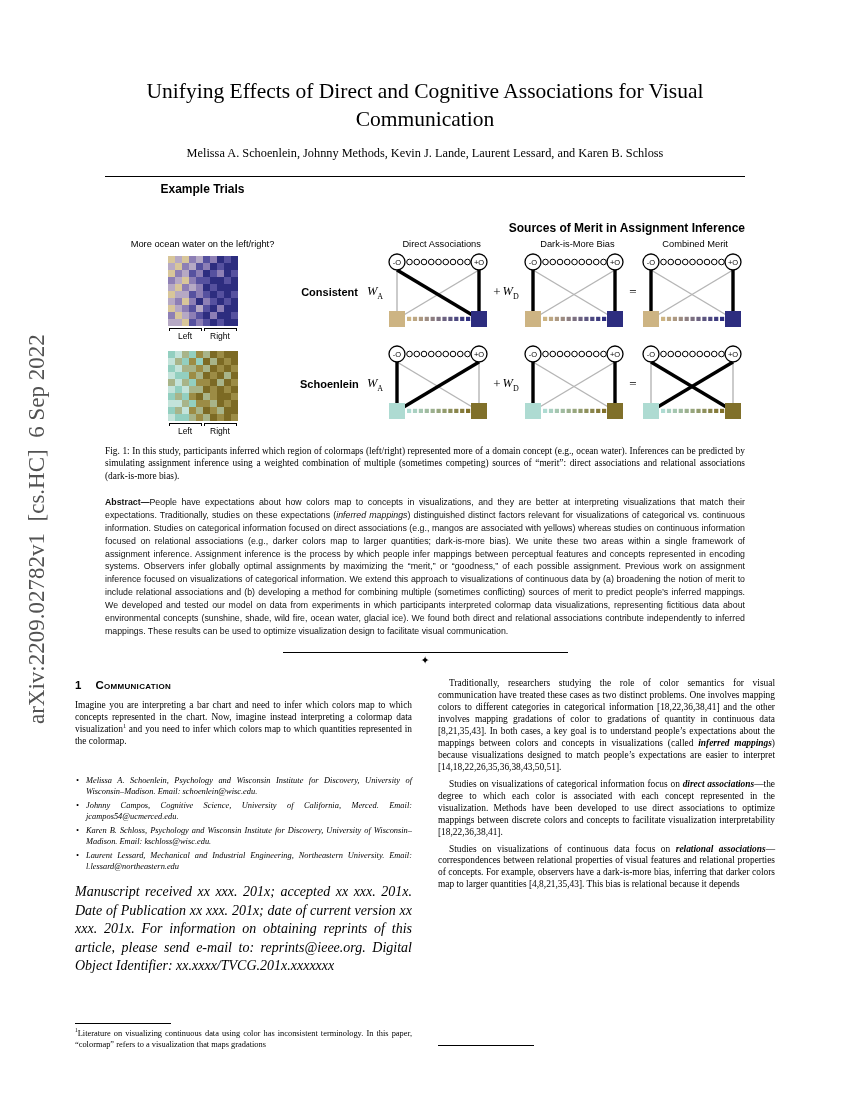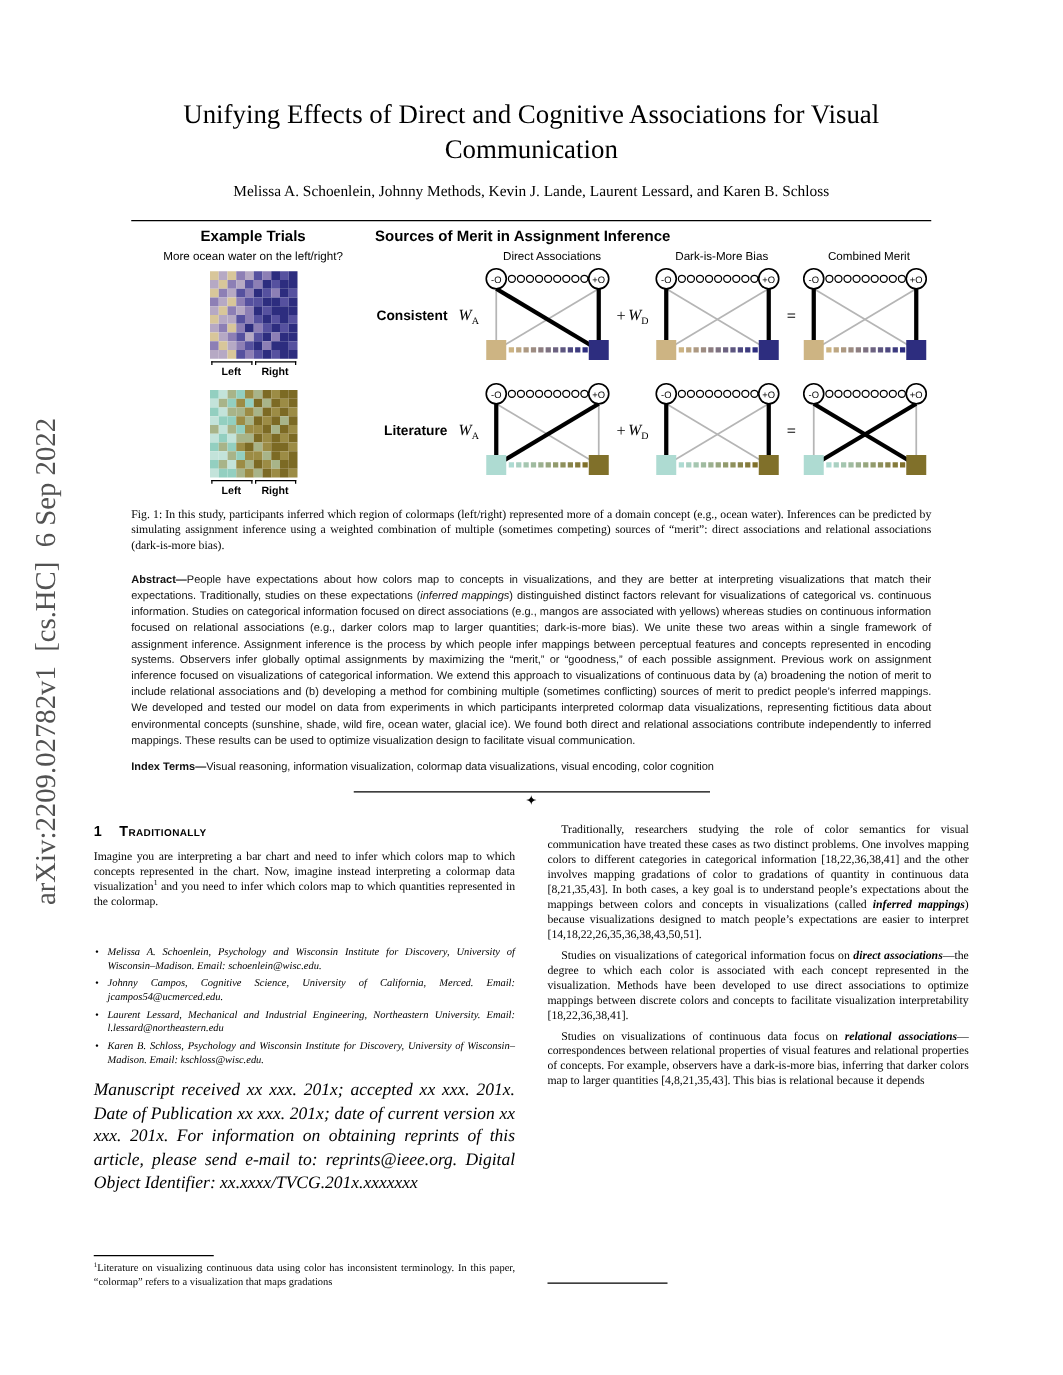--- a/index.html
+++ b/index.html
@@ -16,26 +16,26 @@
 
   .title { padding-top:78px; text-align:center; font-size:21.5px; line-height:1.28;
            font-weight:normal; max-width:660px; margin:0 auto; }
   .authors { text-align:center; font-size:12.3px; margin-top:13px; }
 
   
   .fig { margin:15px 30px 0; }
   .fig-rule { border-top:1.6px solid #000; margin-bottom:5px; }
   .fig-headers { display:flex; font-family:"Liberation Sans", sans-serif; font-weight:bold; font-size:12px; }
   .fh-left  { width:195px; text-align:center; }
-  .fh-right { width:445px; text-align:left; }
+  .fh-right { width:445px; text-align:right;margin-top:39px; }
   .fig-body { display:flex; margin-top:4px; }
 
   .trials { width:195px; font-family:"Liberation Sans", sans-serif; }
   .question { font-size:9.3px; text-align:center; margin-bottom:7px; }
-  .trial { display:flex; flex-direction:column; align-items:center;font-weight:bold; }
+  .trial { display:flex; flex-direction:column; align-items:center; }
   .trial + .trial { margin-top:10px; }
   .cmap { width:70px; height:70px; display:grid;
           grid-template-columns:repeat(10,1fr); grid-template-rows:repeat(10,1fr); }
   .brackets { display:flex; gap:2px; margin-top:2px; }
   .bracket { width:33px; height:3px; border-left:1px solid #000; border-right:1px solid #000; border-top:1px solid #000; }
   .lr { display:flex; gap:2px; font-size:8.5px; }
   .lr span { width:33px; text-align:center; }
 
   .merit { width:445px; font-family:"Liberation Sans", sans-serif; }
   .merit-headers { display:flex; font-size:9.3px; }
@@ -443,21 +443,21 @@
                   <rect x="48.5" y="63.8" width="4.2" height="4.2" fill="rgb(125,113,129)"></rect>
                   <rect x="54.400000000000006" y="63.8" width="4.2" height="4.2" fill="rgb(109,99,129)"></rect>
                   <rect x="60.300000000000004" y="63.8" width="4.2" height="4.2" fill="rgb(93,86,128)"></rect>
                   <rect x="66.2" y="63.8" width="4.2" height="4.2" fill="rgb(77,72,128)"></rect>
                   <rect x="72.1" y="63.8" width="4.2" height="4.2" fill="rgb(61,59,127)"></rect>
                   <rect x="78" y="63.8" width="4.2" height="4.2" fill="rgb(45,45,127)"></rect>
                 </svg></span>
           </div>
 
           <div class="merit-row">
-            <span class="row-label">Literature</span>
+            <span class="row-label">Schoenlein</span>
             <span class="weight"><i>W</i><sub>A</sub></span>
             <span class="diagram"><svg width="100" height="78" viewBox="0 0 100 78">
                   <line x1="9" y1="17" x2="91" y2="66" stroke="#b5b5b5" stroke-width="1.4"></line>
                   <line x1="91" y1="17" x2="91" y2="66" stroke="#b5b5b5" stroke-width="1.4"></line>
                   <line x1="9" y1="17" x2="9" y2="66" stroke="#000000" stroke-width="3.4"></line>
                   <line x1="91" y1="17" x2="9" y2="66" stroke="#000000" stroke-width="3.4"></line>
                   <circle cx="21.5" cy="9" r="2.8" fill="#fff" stroke="#000" stroke-width="1"></circle>
                   <circle cx="28.75" cy="9" r="2.8" fill="#fff" stroke="#000" stroke-width="1"></circle>
                   <circle cx="36" cy="9" r="2.8" fill="#fff" stroke="#000" stroke-width="1"></circle>
                   <circle cx="43.25" cy="9" r="2.8" fill="#fff" stroke="#000" stroke-width="1"></circle>
@@ -555,39 +555,38 @@
                 </svg></span>
           </div>
         </div>
 
       </div>
     </div>
 
     <div class="caption">Fig. 1: In this study, participants inferred which region of colormaps (left/right) represented more of a domain concept (e.g., ocean water). Inferences can be predicted by simulating assignment inference using a weighted combination of multiple (sometimes competing) sources of “merit”: direct associations and relational associations (dark-is-more bias).</div>
 
     <div class="abstract"><span class="rt-b">Abstract—</span><span>People have expectations about how colors map to concepts in visualizations, and they are better at interpreting visualizations that match their expectations. Traditionally, studies on these expectations (</span><span class="rt-i">inferred mappings</span><span>) distinguished distinct factors relevant for visualizations of categorical vs. continuous information. Studies on categorical information focused on direct associations (e.g., mangos are associated with yellows) whereas studies on continuous information focused on relational associations (e.g., darker colors map to larger quantities; dark-is-more bias). We unite these two areas within a single framework of assignment inference. Assignment inference is the process by which people infer mappings between perceptual features and concepts represented in encoding systems. Observers infer globally optimal assignments by maximizing the “merit,” or “goodness,” of each possible assignment. Previous work on assignment inference focused on visualizations of categorical information. We extend this approach to visualizations of continuous data by (a) broadening the notion of merit to include relational associations and (b) developing a method for combining multiple (sometimes conflicting) sources of merit to predict people’s inferred mappings. We developed and tested our model on data from experiments in which participants interpreted colormap data visualizations, representing fictitious data about environmental concepts (sunshine, shade, wild fire, ocean water, glacial ice). We found both direct and relational associations contribute independently to inferred mappings. These results can be used to optimize visualization design to facilitate visual communication.</span></div>
-    <div class="index-terms"><span class="rt-b">Index Terms—</span><span>Visual reasoning, information visualization, colormap data visualizations, visual encoding, color cognition</span></div>
 
     <div class="separator">
       <span class="sep-line"></span>
       <span class="diamond">✦</span>
     </div>
 
     <div class="columns">
 
       <div class="col">
         <div class="sec-heading">
-          <span class="sec-num">1</span><span class="sec-title">Traditionally</span>
+          <span class="sec-num">1</span><span class="sec-title">Communication</span>
         </div>
         <p class="body-par"><span>Imagine you are interpreting a bar chart and need to infer which colors map to which concepts represented in the chart. Now, imagine instead interpreting a colormap data visualization</span><span class="rt-sup">1</span><span> and you need to infer which colors map to which quantities represented in the colormap.</span></p>
         <ul class="author-notes">
             <li>Melissa A. Schoenlein, Psychology and Wisconsin Institute for Discovery, University of Wisconsin–Madison. Email: schoenlein@wisc.edu.</li>
             <li>Johnny Campos, Cognitive Science, University of California, Merced. Email: jcampos54@ucmerced.edu.</li>
+            <li>Karen B. Schloss, Psychology and Wisconsin Institute for Discovery, University of Wisconsin–Madison. Email: kschloss@wisc.edu.</li>
             <li>Laurent Lessard, Mechanical and Industrial Engineering, Northeastern University. Email: l.lessard@northeastern.edu</li>
-            <li>Karen B. Schloss, Psychology and Wisconsin Institute for Discovery, University of Wisconsin–Madison. Email: kschloss@wisc.edu.</li>
           </ul>
         <p class="manuscript">Manuscript received xx xxx. 201x; accepted xx xxx. 201x. Date of Publication xx xxx. 201x; date of current version xx xxx. 201x. For information on obtaining reprints of this article, please send e-mail to: reprints@ieee.org. Digital Object Identifier: xx.xxxx/TVCG.201x.xxxxxxx</p>
         <div class="foot-block">
           <div class="foot-rule"></div>
           <p class="footnote"><span class="rt-sup">1</span><span>Literature on visualizing continuous data using color has inconsistent terminology. In this paper, “colormap” refers to a visualization that maps gradations</span></p>
         </div>
       </div>
 
       <div class="col">
         <p class="body-par indent"><span>Traditionally, researchers studying the role of color semantics for visual communication have treated these cases as two distinct problems. One involves mapping colors to different categories in categorical information [18,22,36,38,41] and the other involves mapping gradations of color to gradations of quantity in continuous data [8,21,35,43]. In both cases, a key goal is to understand people’s expectations about the mappings between colors and concepts in visualizations (called </span><span class="rt-bi">inferred mappings</span><span>) because visualizations designed to match people’s expectations are easier to interpret [14,18,22,26,35,36,38,43,50,51].</span></p>

